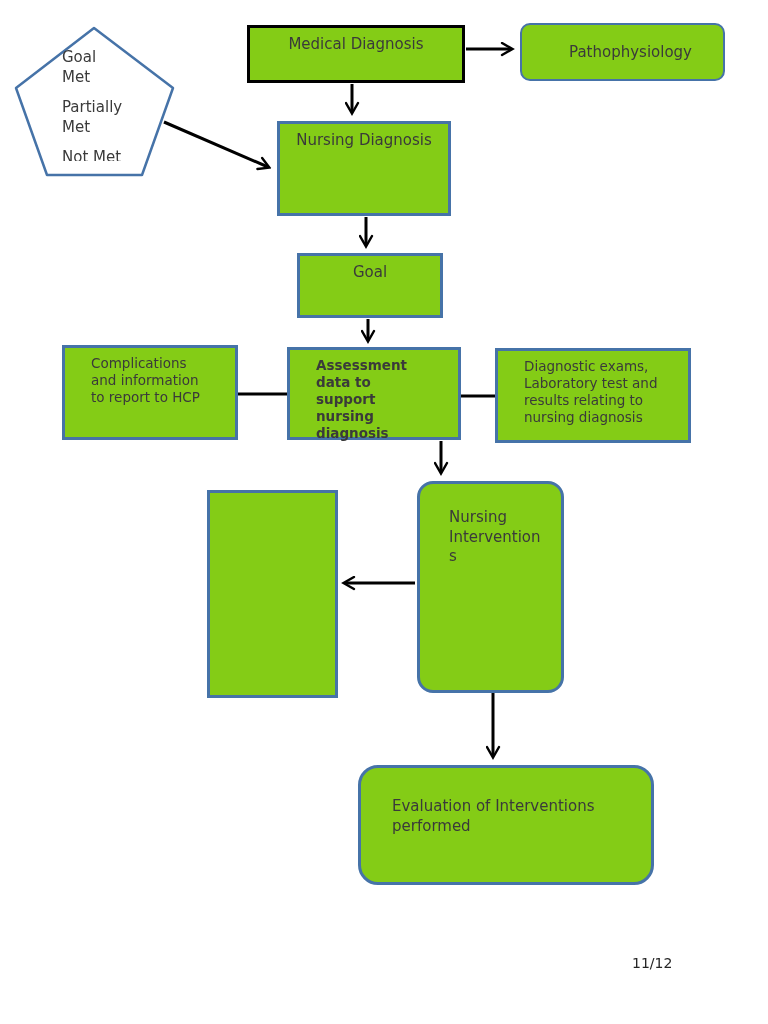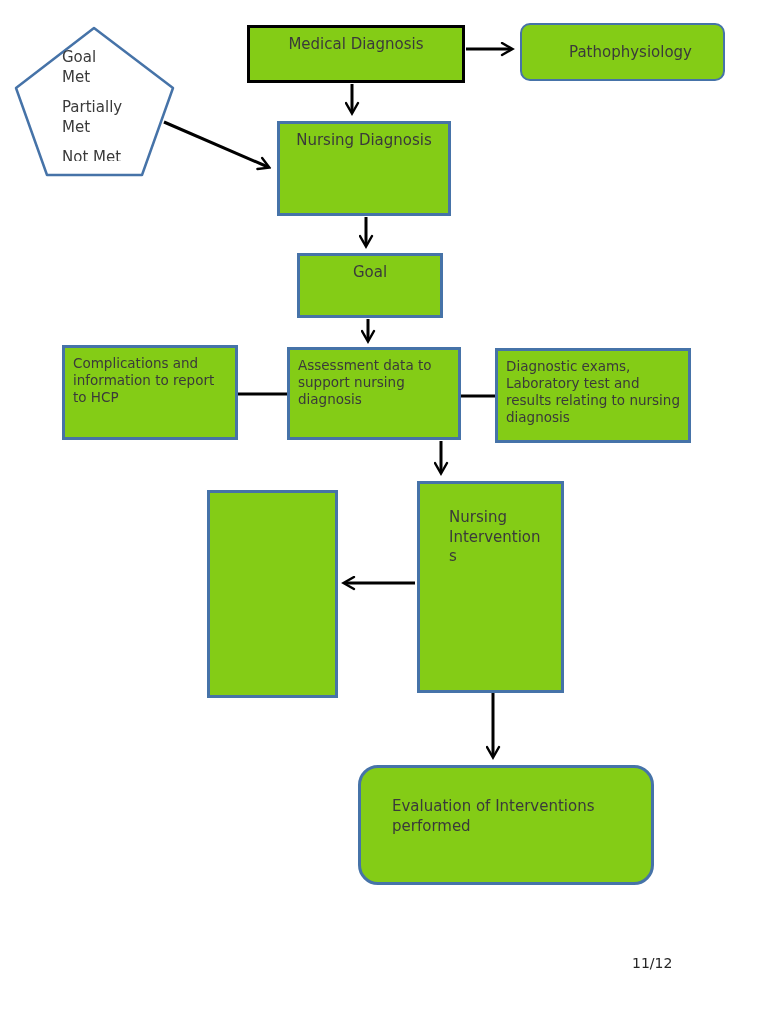--- a/index.html
+++ b/index.html
@@ -21,33 +21,33 @@
   }
   .node {
     position: absolute;
     border: 3px solid var(--shape-outline-blue, #4673a8);
     background: #84cc16;
     font-size: 15px;
     line-height: 19px;
   }
   .node--black { border-color: var(--connector-black, #000000); }
   .node--rounded10 { border-radius: 10px; border-width: 2.5px; }
-  .node--rounded16 { border-radius: 0; }
+  .node--rounded16 { border-radius: 16px; }
   .node--rounded18 { border-radius: 20px; }
   .node__title-top { display: block; text-align: center; padding-top: 7px; }
   .node__title-center { display: flex; align-items: center; justify-content: center; height: 100%; }
-  .node--small-text { font-size: 13.5px; line-height: 17px; padding: 7px 8px; }
+  .node--small-text { font-size: 13.5px; line-height: 17px; padding: 7px 26px; }
 
   
   .medical-diagnosis   { left: 247px; top: 25px;  width: 218px; height: 58px; }
   .pathophysiology     { left: 520px; top: 23px;  width: 205px; height: 58px; padding-left: 16px; }
   .nursing-diagnosis   { left: 277px; top: 121px; width: 174px; height: 95px; }
   .goal                { left: 297px; top: 253px; width: 146px; height: 65px; }
   .complications       { left: 62px;  top: 345px; width: 176px; height: 95px; }
-  .assessment          { left: 287px; top: 347px; width: 174px; height: 93px; }
+  .assessment          { left: 287px; top: 347px; width: 174px; height: 93px; font-weight: bold; }
   .diagnostic          { left: 495px; top: 348px; width: 196px; height: 95px; }
   .empty-notes         { left: 207px; top: 490px; width: 131px; height: 208px; }
   .nursing-interventions { left: 417px; top: 481px; width: 147px; height: 212px; }
   .evaluation          { left: 358px; top: 765px; width: 296px; height: 120px; }
 
   .nursing-interventions__text {
     margin: 24px 0 0 29px;
     width: 98px;
     line-height: 19.5px;
     overflow-wrap: break-word;

